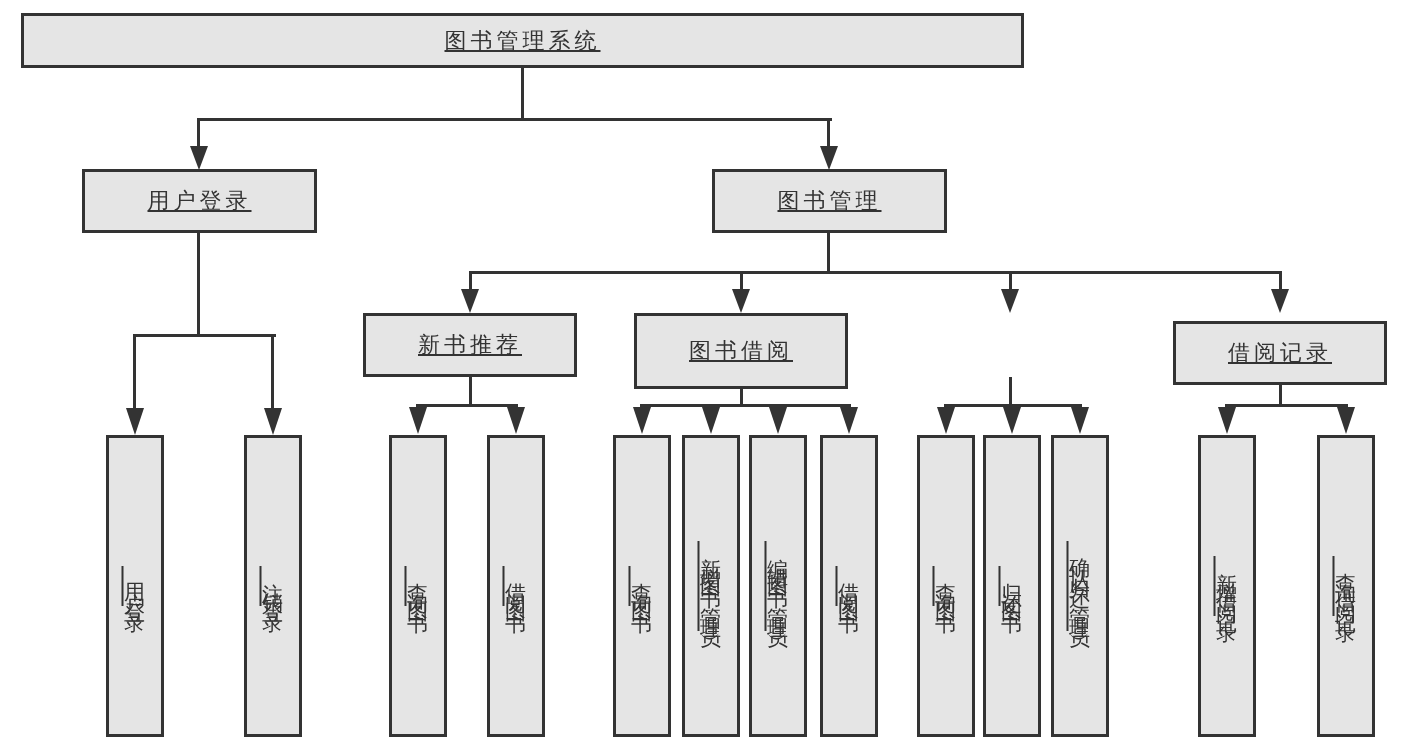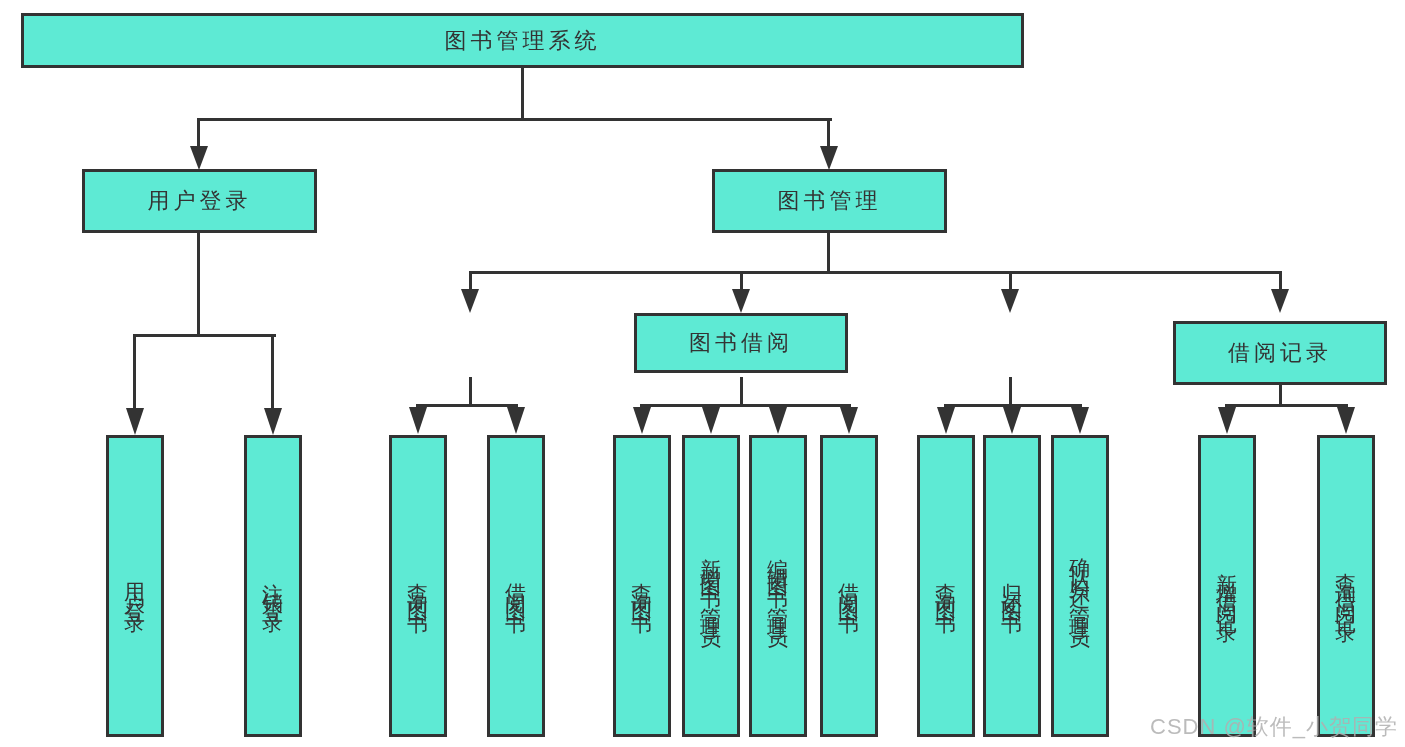--- a/index.html
+++ b/index.html
@@ -2,24 +2,25 @@
 <html style="--line: #333333; --text: #333333; --wm: #b0b0b0;"><head>
 <meta charset="utf-8">
 <style>
   * { margin:0; padding:0; box-sizing:border-box; }
   html,body { background:#fff; font-family:"Liberation Sans","DejaVu Sans",sans-serif; }
   .canvas { position:relative; width:1405px; height:747px; background:#fff; overflow:hidden; }
 
   .box {
     position:absolute;
     border:3px solid var(--line,#333);
-    background:#5eead4;
+    background:#e5e5e5;
     display:flex; align-items:center; justify-content:center;
     color:var(--text,#333);
     z-index:2;
+    text-decoration:underline;
   }
   .hbox { font-size:22px; letter-spacing:4px; white-space:nowrap; }
   .vbox { writing-mode:vertical-rl; font-size:21px; letter-spacing:10px; line-height:1; }
 
   .line { position:absolute; background:var(--line,#333); z-index:1; }
 
   .tri {
     position:absolute; width:0; height:0; z-index:1;
     border-left:9px solid transparent;
     border-right:9px solid transparent;
@@ -61,21 +62,22 @@
   <div class="line" style="left:469px;top:271px;width:813px;height:3px;"></div>
   <div class="line" style="left:469px;top:273px;width:3px;height:18px;"></div>
   <div class="tri m" style="left:461px;top:289px;"></div>
   <div class="line" style="left:740px;top:273px;width:3px;height:18px;"></div>
   <div class="tri m" style="left:732px;top:289px;"></div>
   <div class="line" style="left:1009px;top:273px;width:3px;height:18px;"></div>
   <div class="tri m" style="left:1001px;top:289px;"></div>
   <div class="line" style="left:1279px;top:273px;width:3px;height:18px;"></div>
   <div class="tri m" style="left:1271px;top:289px;"></div>
 
-  <div class="box hbox" style="left:634px;top:313px;width:214px;height:60px;">图书借阅</div>
+  <div class="box hbox" style="left:363px;top:313px;width:214px;height:64px;">新书推荐</div>
+  <div class="box hbox" style="left:634px;top:313px;width:214px;height:76px;">图书借阅</div>
   <div class="box hbox" style="left:1173px;top:313px;width:214px;height:64px;margin-top:8px;">借阅记录</div>
 
   <div class="line" style="left:469px;top:377px;width:3px;height:30px;"></div>
   <div class="line" style="left:416px;top:404px;width:102px;height:3px;"></div>
   <div class="tri" style="left:409px;top:407px;"></div>
   <div class="tri" style="left:507px;top:407px;"></div>
 
   <div class="line" style="left:740px;top:377px;width:3px;height:30px;"></div>
   <div class="line" style="left:640px;top:404px;width:211px;height:3px;"></div>
   <div class="tri" style="left:633px;top:407px;"></div>
@@ -105,15 +107,14 @@
   <div class="box vbox" style="left:749px;top:435px;width:58px;height:302px;">编辑图书（管理员）</div>
   <div class="box vbox" style="left:820px;top:435px;width:58px;height:302px;">借阅图书</div>
 
   <div class="box vbox" style="left:917px;top:435px;width:58px;height:302px;">查询图书</div>
   <div class="box vbox" style="left:983px;top:435px;width:58px;height:302px;">归还图书</div>
   <div class="box vbox" style="left:1051px;top:435px;width:58px;height:302px;">确认归还（管理员）</div>
 
   <div class="box vbox" style="left:1198px;top:435px;width:58px;height:302px;">新增借阅记录</div>
   <div class="box vbox" style="left:1317px;top:435px;width:58px;height:302px;">查询借阅记录</div>
 
-  <div class="watermark">CSDN @软件_小贺同学</div>
 
 </div>
 
 </body></html>

